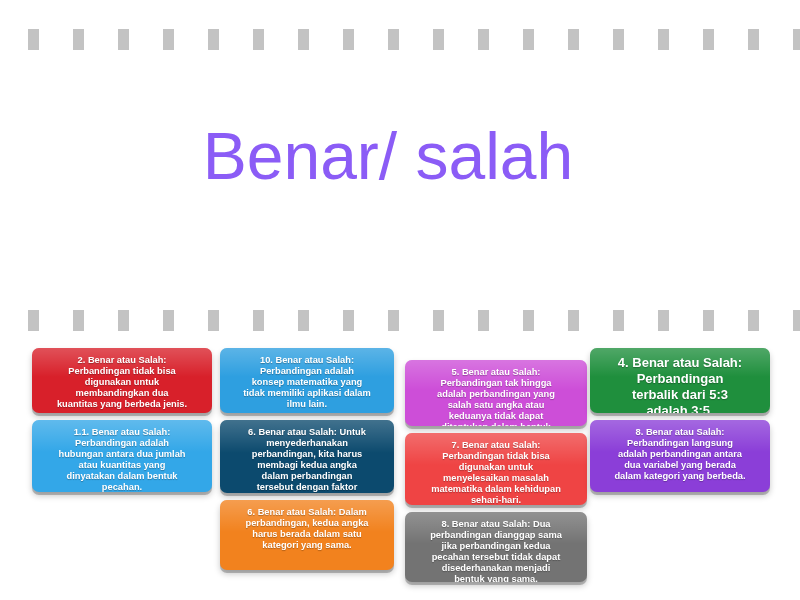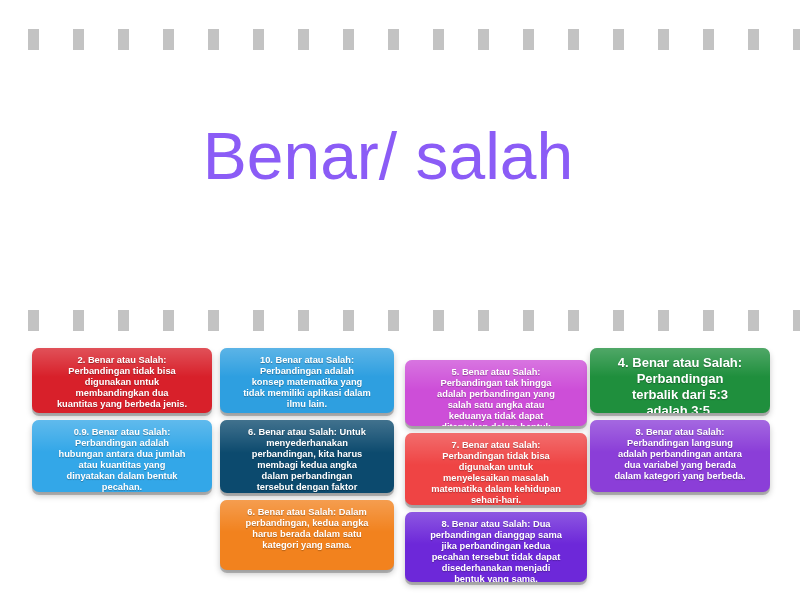--- a/index.html
+++ b/index.html
@@ -150,21 +150,21 @@
       <div class="dash" style="background: rgb(195, 195, 195);"></div>
     </div>
 
   <div class="board">
 
     <div class="col col-1">
       <div class="card h65" style="background: rgb(216, 32, 42);">
         <span>2. Benar atau Salah: Perbandingan tidak bisa digunakan untuk membandingkan dua kuantitas yang berbeda jenis.</span>
       </div>
       <div class="card h72" style="background: rgb(51, 167, 232);">
-        <span>0.9. Benar atau Salah: Perbandingan adalah hubungan antara dua jumlah atau kuantitas yang dinyatakan dalam bentuk pecahan.</span>
+        <span>1.1. Benar atau Salah: Perbandingan adalah hubungan antara dua jumlah atau kuantitas yang dinyatakan dalam bentuk pecahan.</span>
       </div>
     </div>
 
     <div class="col col-2">
       <div class="card h65" style="background: rgb(46, 159, 224);">
         <span>10. Benar atau Salah: Perbandingan adalah konsep matematika yang tidak memiliki aplikasi dalam ilmu lain.</span>
       </div>
       <div class="card h73" style="background: #0c4a6e;">
         <span>6. Benar atau Salah: Untuk menyederhanakan perbandingan, kita harus membagi kedua angka dalam perbandingan tersebut dengan faktor persekutuan terbesar (FPB) dari kedua angka tersebut.</span>
       </div>
@@ -173,21 +173,21 @@
       </div>
     </div>
 
     <div class="col col-3">
       <div class="card h66" style="background: rgb(205, 78, 216);">
         <span>5. Benar atau Salah: Perbandingan tak hingga adalah perbandingan yang salah satu angka atau keduanya tidak dapat ditentukan dalam bentuk desimal yang tepat.</span>
       </div>
       <div class="card h72" style="background: #ef4444;">
         <span>7. Benar atau Salah: Perbandingan tidak bisa digunakan untuk menyelesaikan masalah matematika dalam kehidupan sehari-hari.</span>
       </div>
-      <div class="card h70" style="background: #6d28d9;">
+      <div class="card h70" style="background: #737373;">
         <span>8. Benar atau Salah: Dua perbandingan dianggap sama jika perbandingan kedua pecahan tersebut tidak dapat disederhanakan menjadi bentuk yang sama.</span>
       </div>
     </div>
 
     <div class="col col-4">
       <div class="card h65 big" style="background: rgb(31, 143, 61);">
         <span>4. Benar atau Salah: Perbandingan terbalik dari 5:3 adalah 3:5.</span>
       </div>
       <div class="card h72" style="background: rgb(139, 62, 216);">
         <span>8. Benar atau Salah: Perbandingan langsung adalah perbandingan antara dua variabel yang berada dalam kategori yang berbeda.</span>

